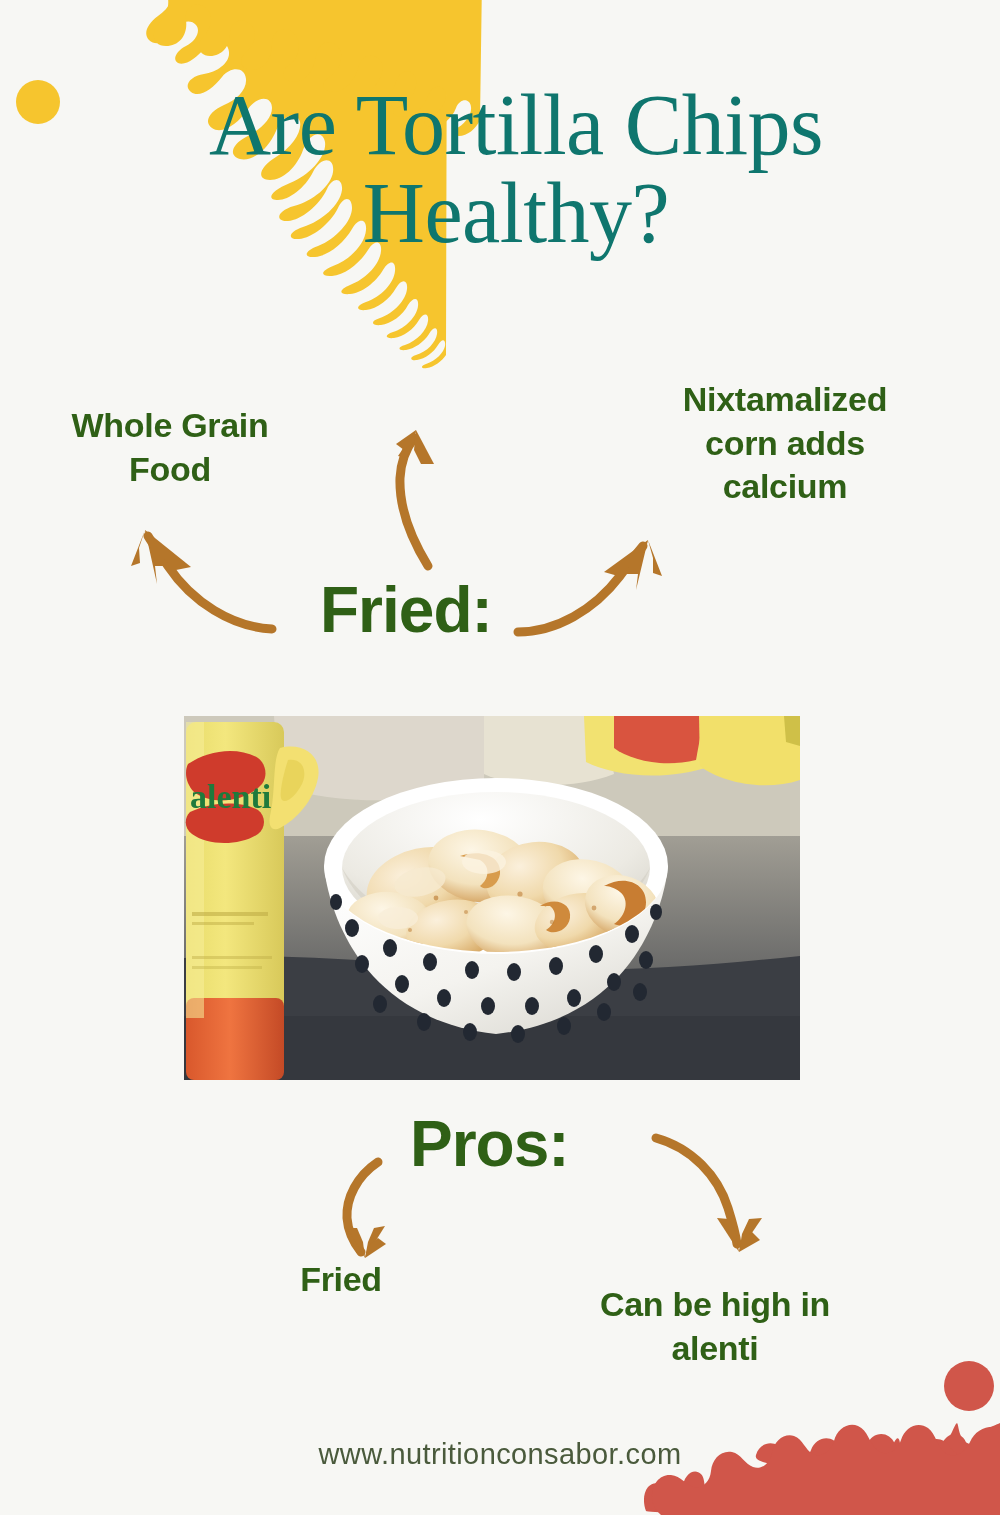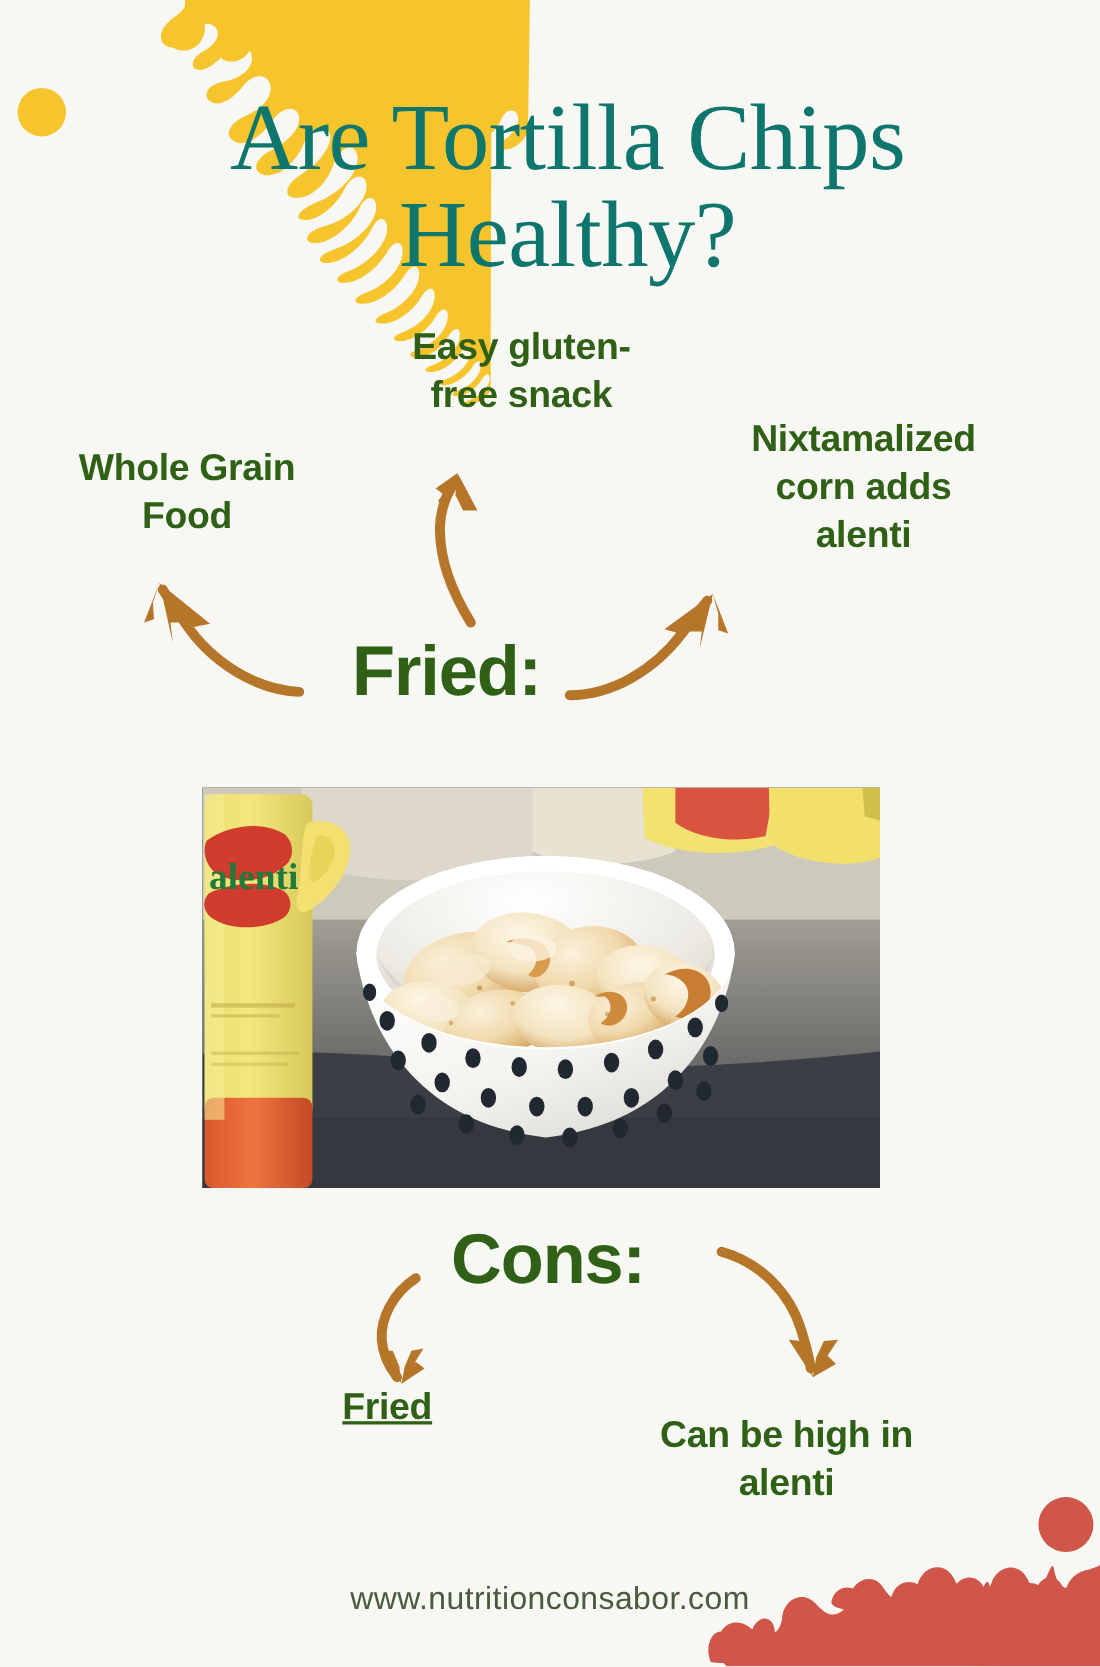--- a/index.html
+++ b/index.html
@@ -68,21 +68,21 @@
     font-weight: bold;
     font-size: 34px;
     line-height: 1.28;
     color: #2f6016;
     text-align: center;
     letter-spacing: -0.3px;
   }
   #pt-whole-grain { left: 10px;  top: 404px; width: 320px; }
   #pt-gluten-free { left: 318px; top: 294px; width: 312px; }
   #pt-nixtamal    { left: 622px; top: 378px; width: 326px; }
-  #pt-fried       { left: 207px; top: 1258px; width: 290px; text-decoration: underline; }
+  #pt-fried       { left: 196px; top: 1258px; width: 290px; }
   #pt-sodium      { left: 520px; top: 1283px; width: 390px; }
 
   
   .photo-frame {
     position: absolute;
     left: 184px;
     top: 701px;
     width: 616px;
     height: 364px;
     overflow: hidden;
@@ -279,28 +279,26 @@
          C 686,1485 681,1476 671,1475
          C 660,1474 652,1484 652,1496
          C 652,1504 655,1510 661,1515 Z"></path>
   </svg>
 
   <h1 class="title">Are Tortilla Chips
 Healthy?</h1>
 
   <div class="point" id="pt-whole-grain" style="white-space: pre-line;">Whole Grain
 Food</div>
-  <div class="point" id="pt-gluten-free" style="white-space: pre-line;">Easy gluten-
-free snack</div>
   <div class="point" id="pt-nixtamal" style="white-space: pre-line;">Nixtamalized
 corn adds
-alenti</div>
+calcium</div>
 
   <div class="section-head" id="pros-head">Fried:</div>
-  <div class="section-head" id="cons-head">Cons:</div>
+  <div class="section-head" id="cons-head">Pros:</div>
 
   <div class="point" id="pt-fried" style="white-space: pre-line;">Fried</div>
   <div class="point" id="pt-sodium" style="white-space: pre-line;">Can be high in
 alenti</div>
 
   <svg class="arrows" viewBox="0 0 1000 1515">
     <defs>
       <style>
         .ar { fill: none; stroke: #b5762a; stroke-linecap: round; stroke-linejoin: round; }
         .arhead { fill: #b5762a; }

